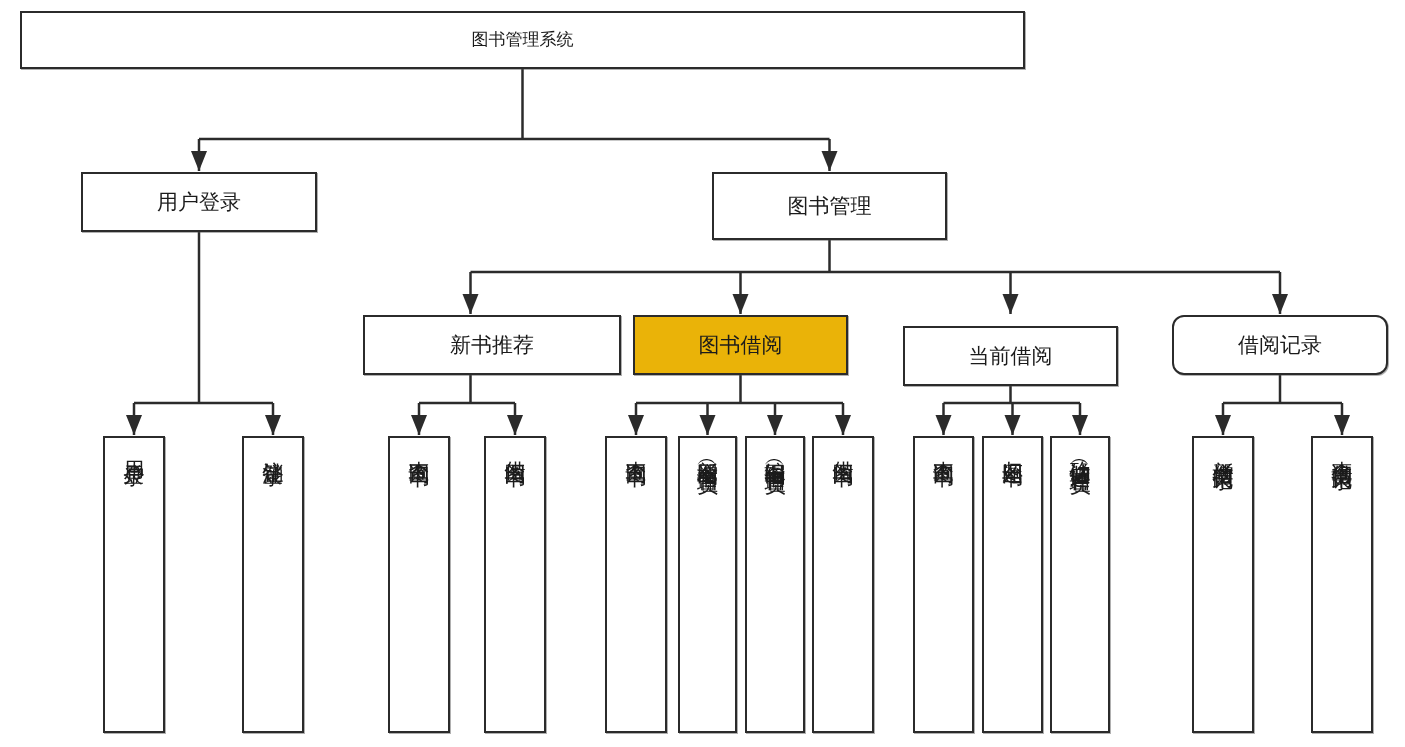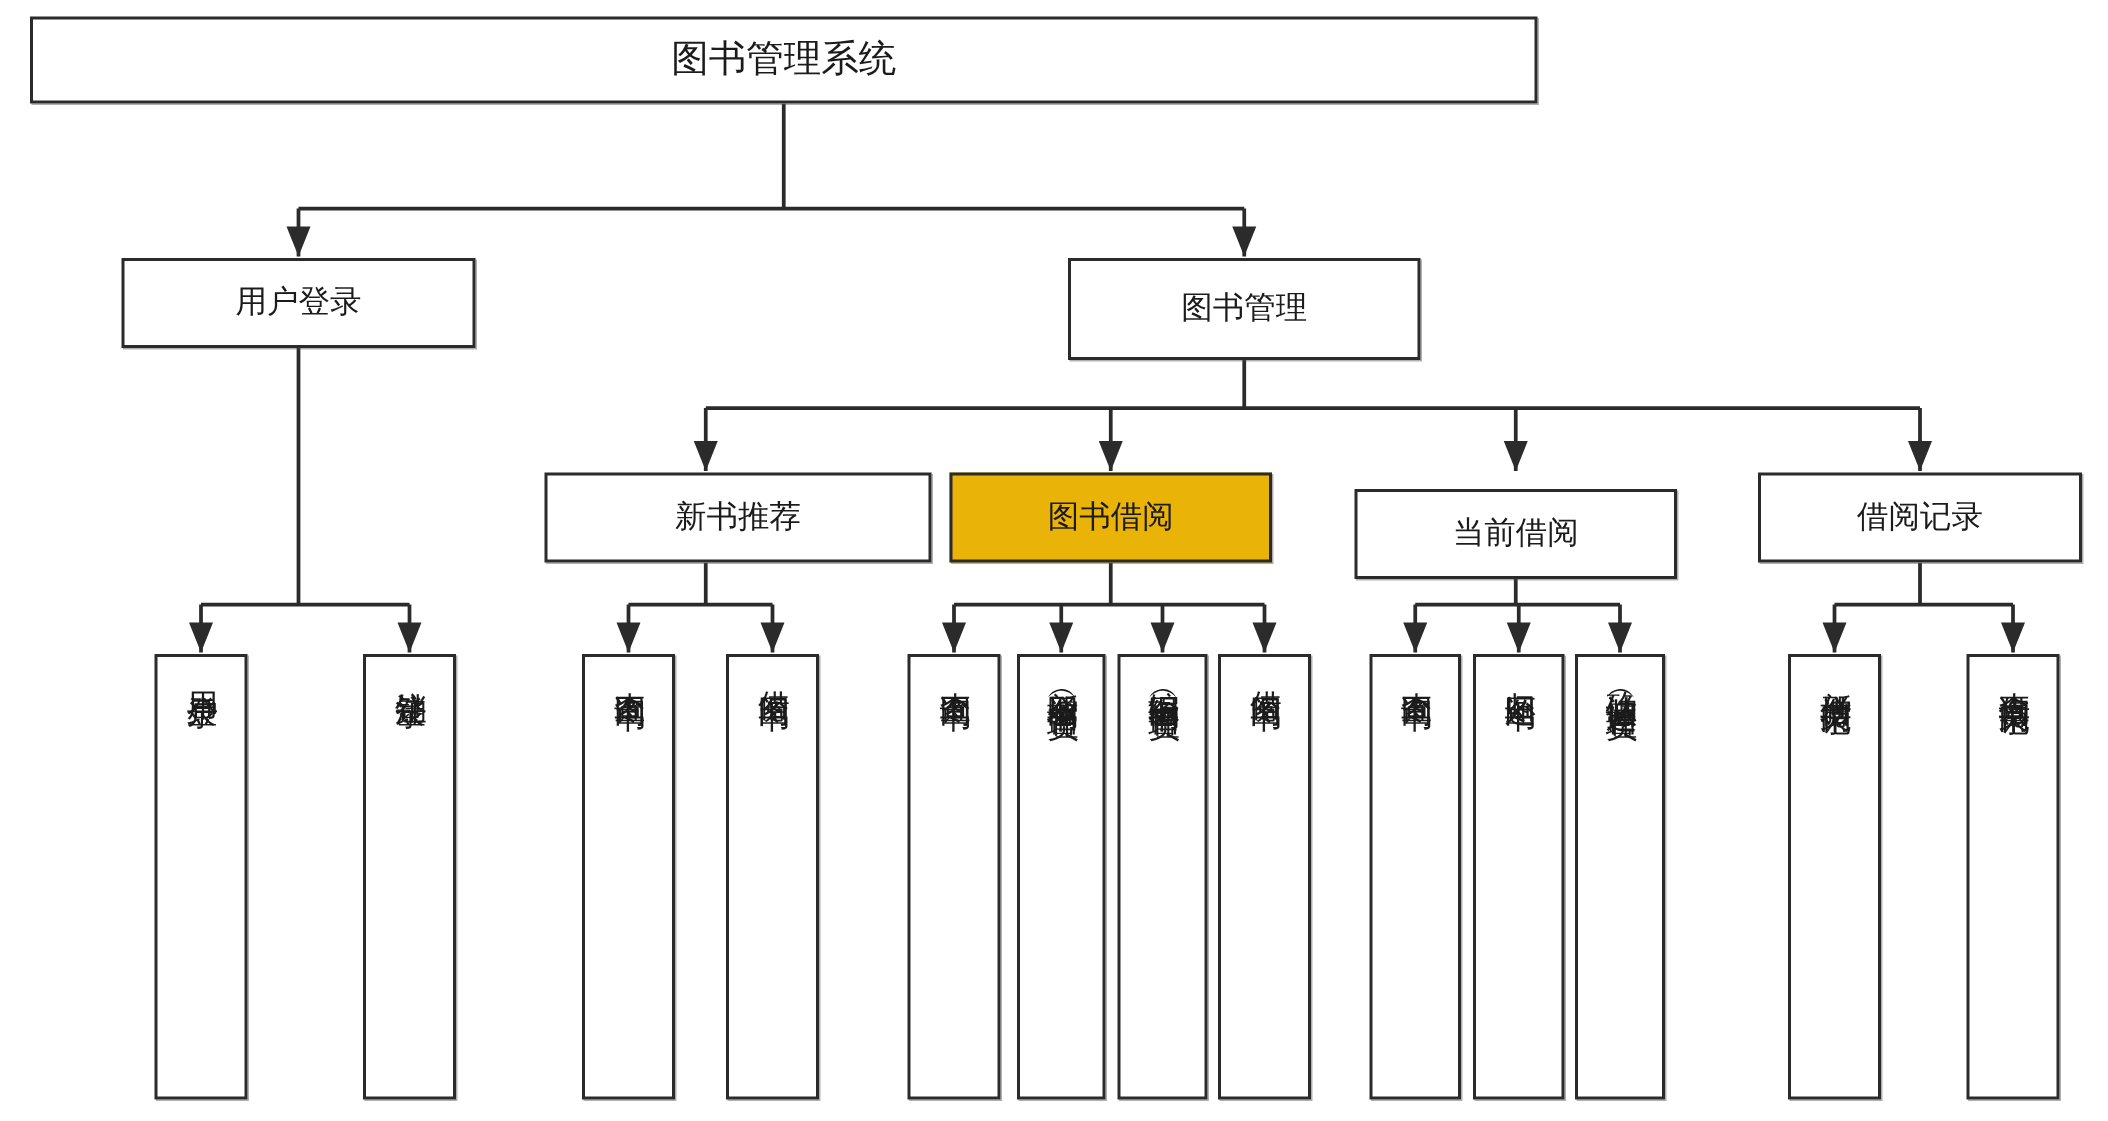--- a/index.html
+++ b/index.html
@@ -39,21 +39,21 @@
   .node-label {
     display: block;
     text-align: center;
     line-height: 1.18;
     white-space: nowrap;
   }
   .node.horizontal .node-label {
     font-size: 21px;
   }
   .node.root .node-label {
-    font-size: 25px;
+    font-size: 17px;
   }
   .node.vertical {
     align-items: flex-start;
     justify-content: center;
     padding-top: 6px;
   }
   .node.vertical .node-label {
     writing-mode: vertical-rl;
     text-orientation: upright;
     font-size: 21px;
@@ -138,21 +138,21 @@
       </div>
       <div class="node horizontal" style="left: 363px; top: 315px; width: 258px; height: 60px; border-color: rgb(43, 43, 43); background: rgb(255, 255, 255);">
         <span class="node-label">新书推荐</span>
       </div>
       <div class="node horizontal" style="left: 633px; top: 315px; width: 215px; height: 60px; border-color: rgb(43, 43, 43); background: #eab308;">
         <span class="node-label">图书借阅</span>
       </div>
       <div class="node horizontal" style="left: 903px; top: 326px; width: 215px; height: 60px; border-color: rgb(43, 43, 43); background: rgb(255, 255, 255);">
         <span class="node-label">当前借阅</span>
       </div>
-      <div class="node horizontal" style="left: 1172px; top: 315px; width: 216px; height: 60px; border-color: rgb(43, 43, 43); background: rgb(255, 255, 255);">
+      <div class="node horizontal" style="left: 1172px; top: 315px; width: 216px; height: 60px; border-color: rgb(43, 43, 43); background: rgb(255, 255, 255); border-radius: 12px;">
         <span class="node-label">借阅记录</span>
       </div>
       <div class="node vertical" style="left: 103px; top: 436px; width: 62px; height: 297px; border-color: rgb(43, 43, 43); background: rgb(255, 255, 255);">
         <span class="node-label">用户登录</span>
       </div>
       <div class="node vertical" style="left: 242px; top: 436px; width: 62px; height: 297px; border-color: rgb(43, 43, 43); background: rgb(255, 255, 255);">
         <span class="node-label">注销登录</span>
       </div>
       <div class="node vertical" style="left: 388px; top: 436px; width: 62px; height: 297px; border-color: rgb(43, 43, 43); background: rgb(255, 255, 255);">
         <span class="node-label">查询图书</span>

